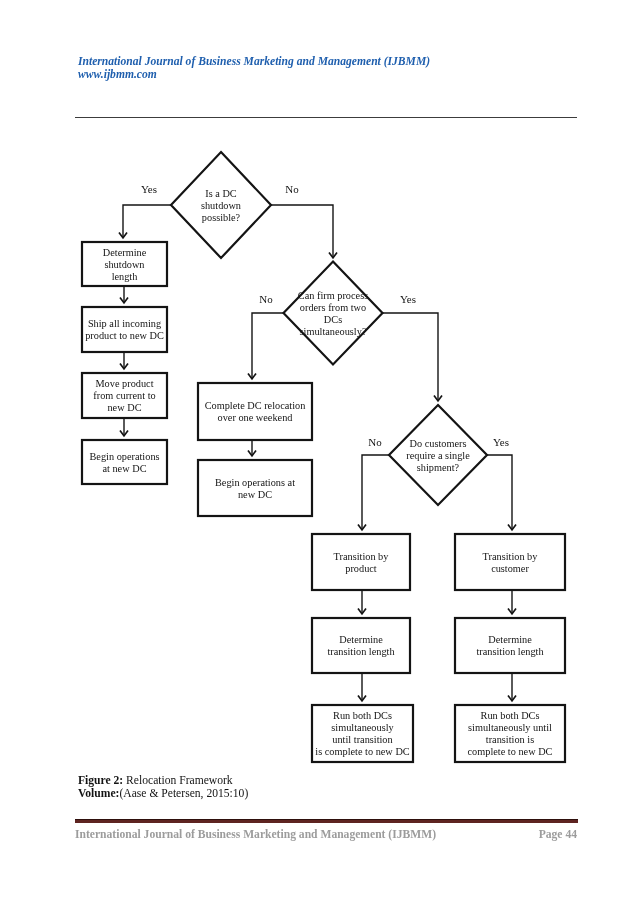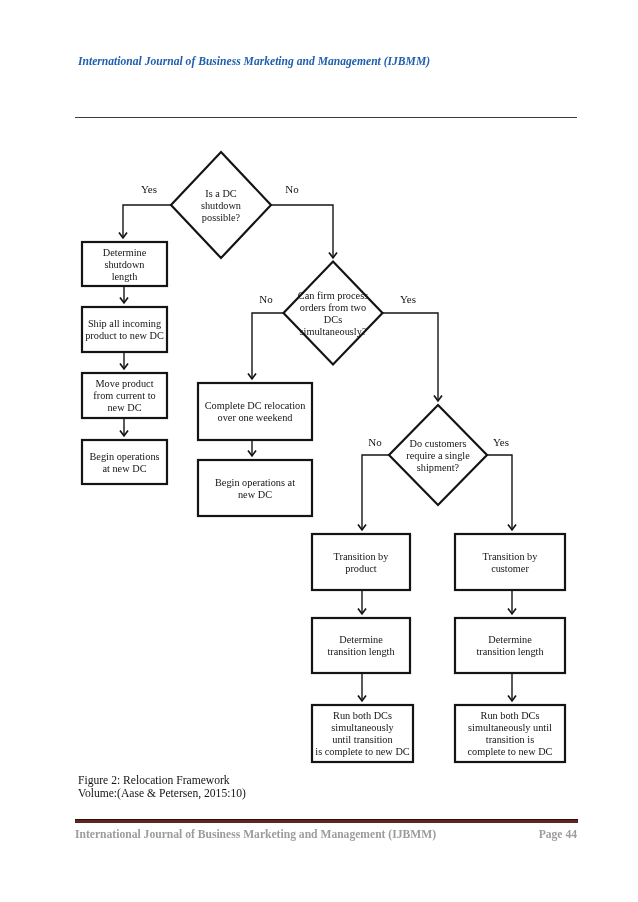--- a/index.html
+++ b/index.html
@@ -24,39 +24,40 @@
   .flowchart-svg { position:absolute; left:0; top:0; width:638px; height:902px; }
   .fc-shape { fill:#ffffff; stroke:#141414; stroke-width:2.2px; }
   .fc-edge  { fill:none; stroke:#141414; stroke-width:1.4px; }
   .fc-text  { font-family:"Liberation Serif","DejaVu Serif",serif; font-size:10.3px; fill:#141414; }
   .fc-label { font-family:"Liberation Serif","DejaVu Serif",serif; font-size:11px; fill:#141414; }
   
   .figure-caption {
     position:absolute; left:78px; top:774px; width:420px;
     font-size:11.6px; line-height:13.2px; color:#141414;
   }
-  .figure-caption b { font-weight:normal; }
+  .figure-caption b { font-weight:bold; }
   
   .footer-rule {
     position:absolute; left:75px; top:819px; width:503px; height:3.2px;
     background:#5E2421; border-top:1.6px solid #2E0F0C;
   }
   .page-footer {
     position:absolute; left:75px; top:828px; width:502px;
     display:flex; justify-content:space-between;
     font-weight:bold; font-size:11.6px;
   }
 </style>
 </head>
 <body>
 
 <div class="page">
 
   <div class="journal-header" id="journal-header" style="color: rgb(31, 95, 174);">
     <div>International Journal of Business Marketing and Management (IJBMM)</div>
+    <div>www.ijbmm.com</div>
   </div>
   <div class="header-rule"></div>
 
   <svg class="flowchart-svg" id="flowchart-svg" viewBox="0 0 638 902">
     <defs>
       <marker id="arrowhead" markerWidth="10" markerHeight="10" refX="6.6" refY="4.5" orient="auto" markerUnits="userSpaceOnUse">
         <path d="M1,0.5 L6.5,4.5 L1,8.5" fill="none" stroke="#141414" stroke-width="1.7"></path>
       </marker>
     </defs>
   <polyline points="171,205 123,205 123,238" class="fc-edge" marker-end="url(#arrowhead)"></polyline>

